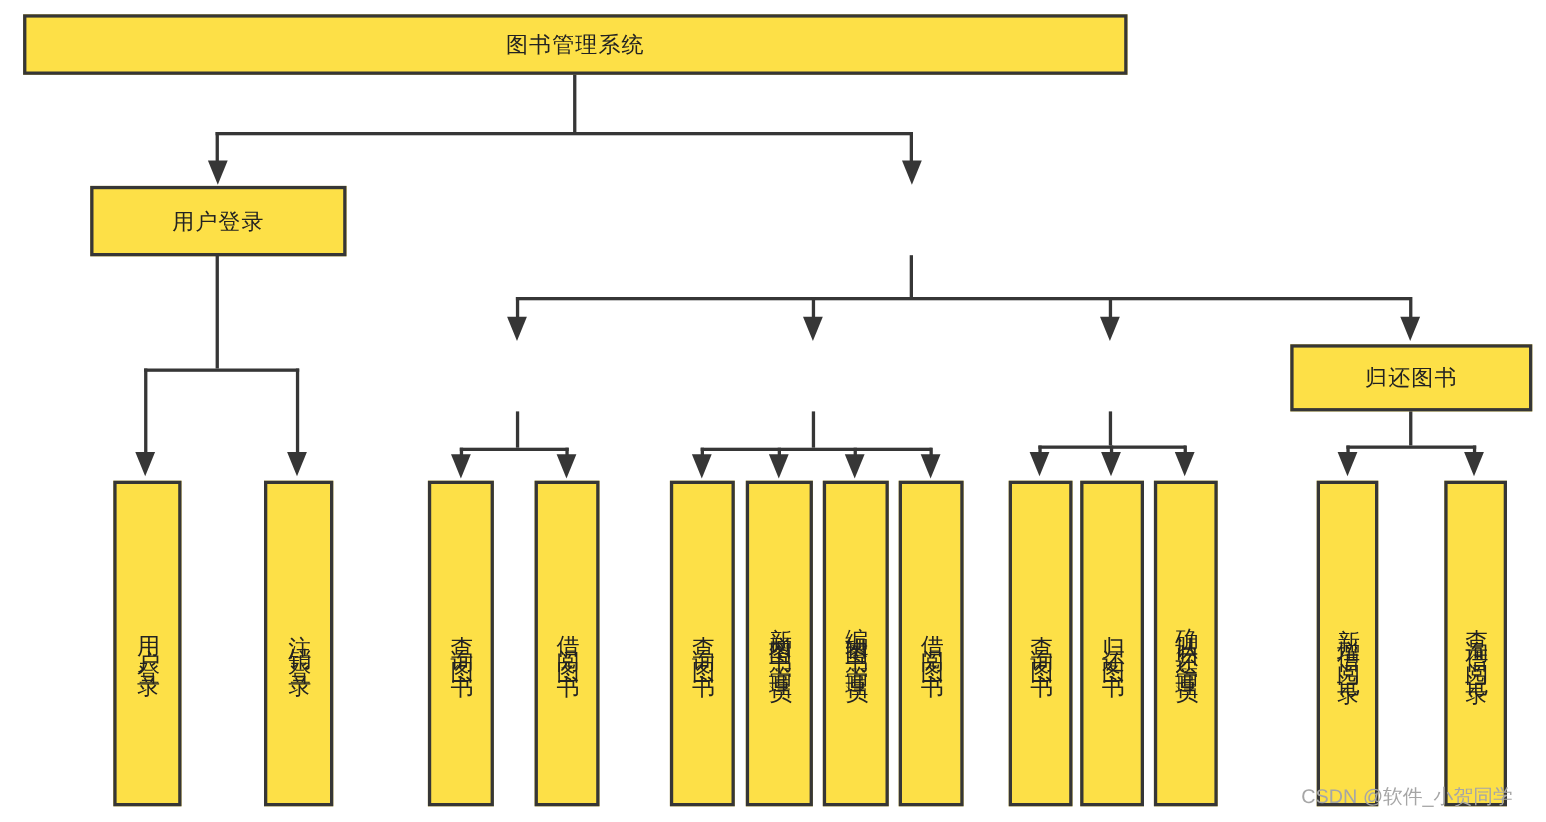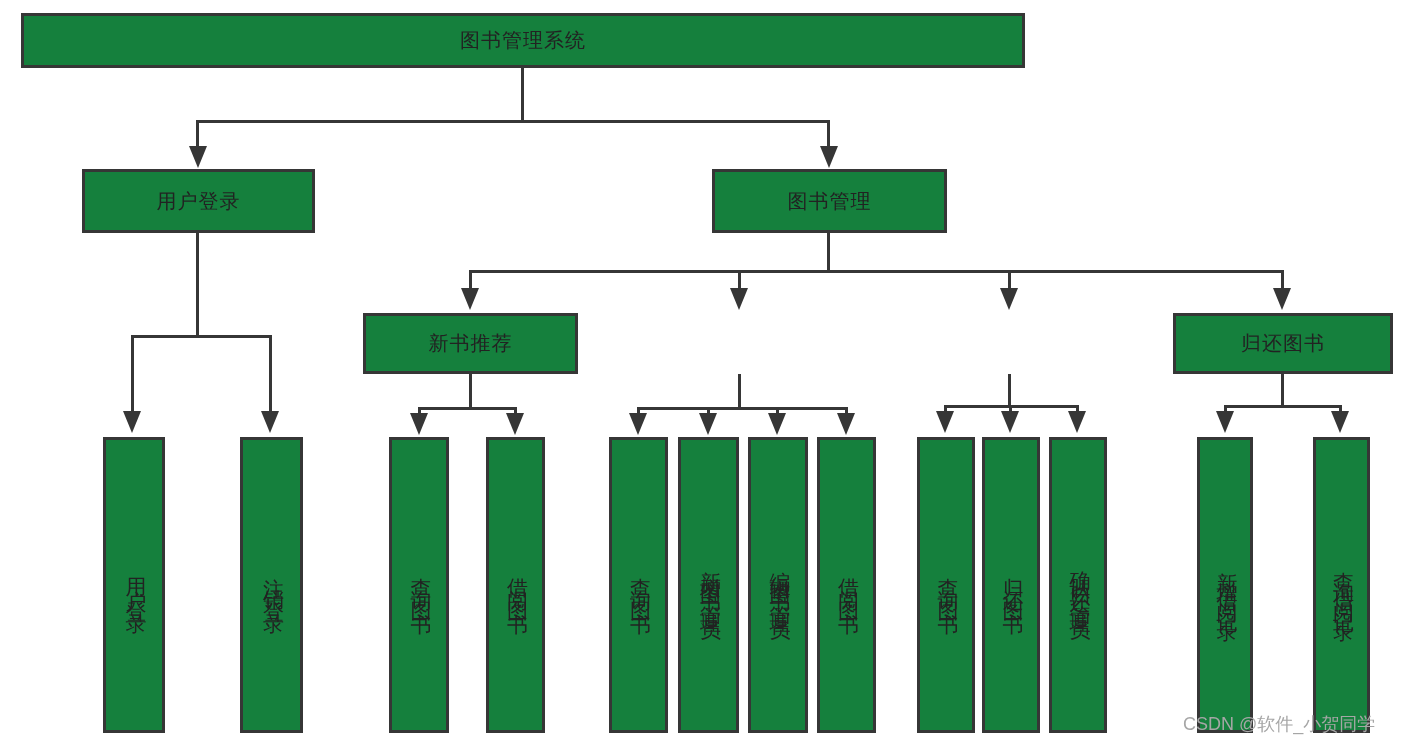--- a/index.html
+++ b/index.html
@@ -4,22 +4,22 @@
 <style>
   :root { --line:#363636; --text:#222222; --wm:#a6a6a6; }
   html,body { margin:0; padding:0; background:#fff; }
   .canvas {
     position:relative; width:1405px; height:747px; background:#fff;
     font-family:"Liberation Sans","DejaVu Sans",sans-serif; color:var(--text);
     overflow:hidden;
   }
   .box {
     position:absolute; box-sizing:border-box; border:3px solid var(--line);
-    background:#15803d; display:flex; align-items:center; justify-content:center;
-    font-size:20px; letter-spacing:1px; text-align:right;font-family:Liberation Mono, monospace;
+    background:#fde047; display:flex; align-items:center; justify-content:center;
+    font-size:20px; letter-spacing:1px; text-align:right;
   }
   .vbox { writing-mode:vertical-rl; text-orientation:mixed; font-size:21px; }
   .sp4 { letter-spacing:12px; }
   .sp6 { letter-spacing:10px; }
   .sp9 { letter-spacing:7px; }
   .vline { position:absolute; background:var(--line); width:3px; }
   .hline { position:absolute; background:var(--line); height:3px; }
   .arrow {
     position:absolute; width:0; height:0;
     border-left:9px solid transparent; border-right:9px solid transparent;
@@ -31,23 +31,21 @@
   }
 </style>
 </head>
 <body style="background: rgb(255, 255, 255);">
 
 <div class="canvas">
 
   <div class="box" style="left:21px;top:13px;width:1004px;height:55px">图书管理系统</div>
 
   <div class="box" style="left:82px;top:169px;width:233px;height:64px">用户登录</div>
-  <div class="box" style="left:712px;top:169px;width:235px;height:64px">图书管理</div>
 
-  <div class="box" style="left:363px;top:313px;width:215px;height:61px">新书推荐</div>
   <div class="box" style="left:1173px;top:313px;width:220px;height:61px">归还图书</div>
 
   <div class="box vbox sp4" style="left:103px;top:437px;width:62px;height:296px">用户登录</div>
   <div class="box vbox sp4" style="left:240px;top:437px;width:63px;height:296px">注销登录</div>
 
   <div class="box vbox sp4" style="left:389px;top:437px;width:60px;height:296px">查询图书</div>
   <div class="box vbox sp4" style="left:486px;top:437px;width:59px;height:296px">借阅图书</div>
 
   <div class="box vbox sp4" style="left:609px;top:437px;width:59px;height:296px">查询图书</div>
   <div class="box vbox sp9" style="left:678px;top:437px;width:61px;height:296px">新增图书（管理员）</div>

